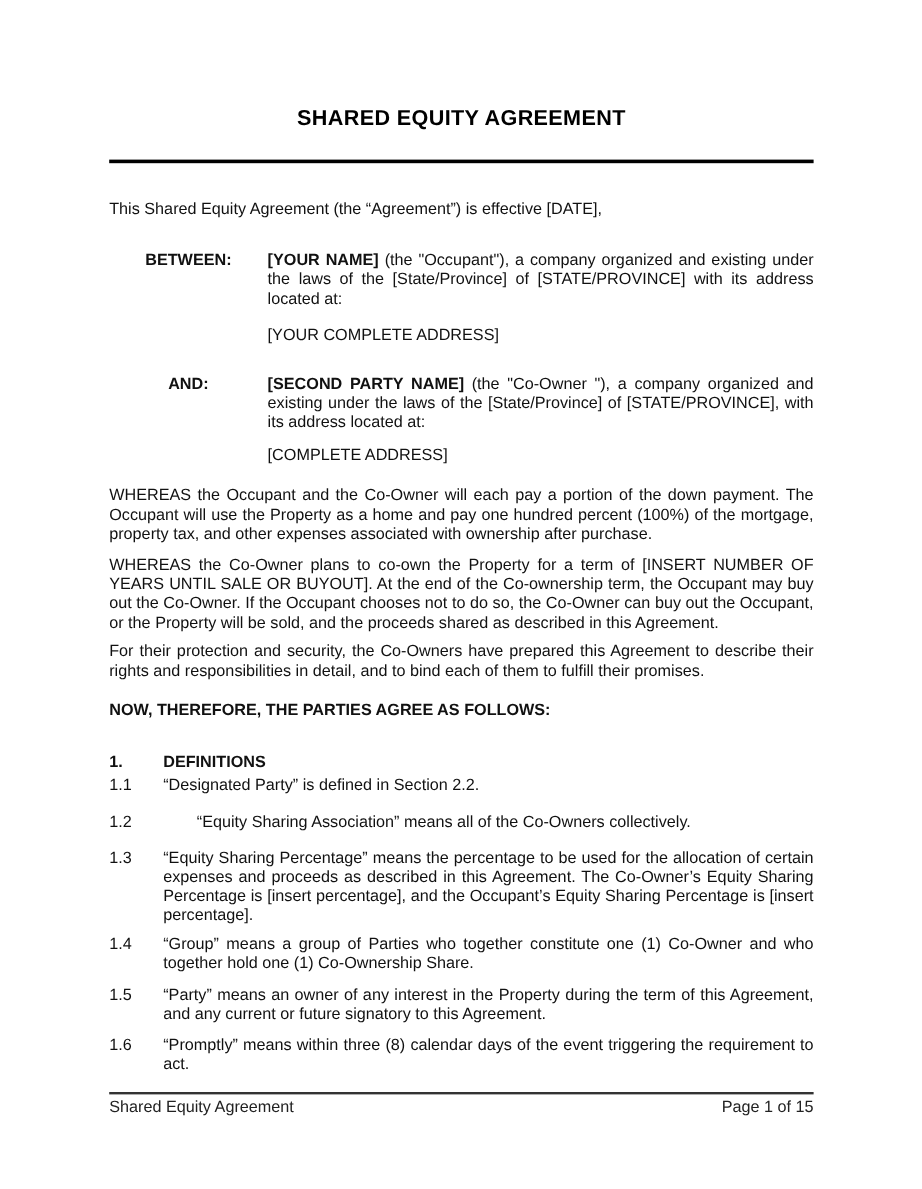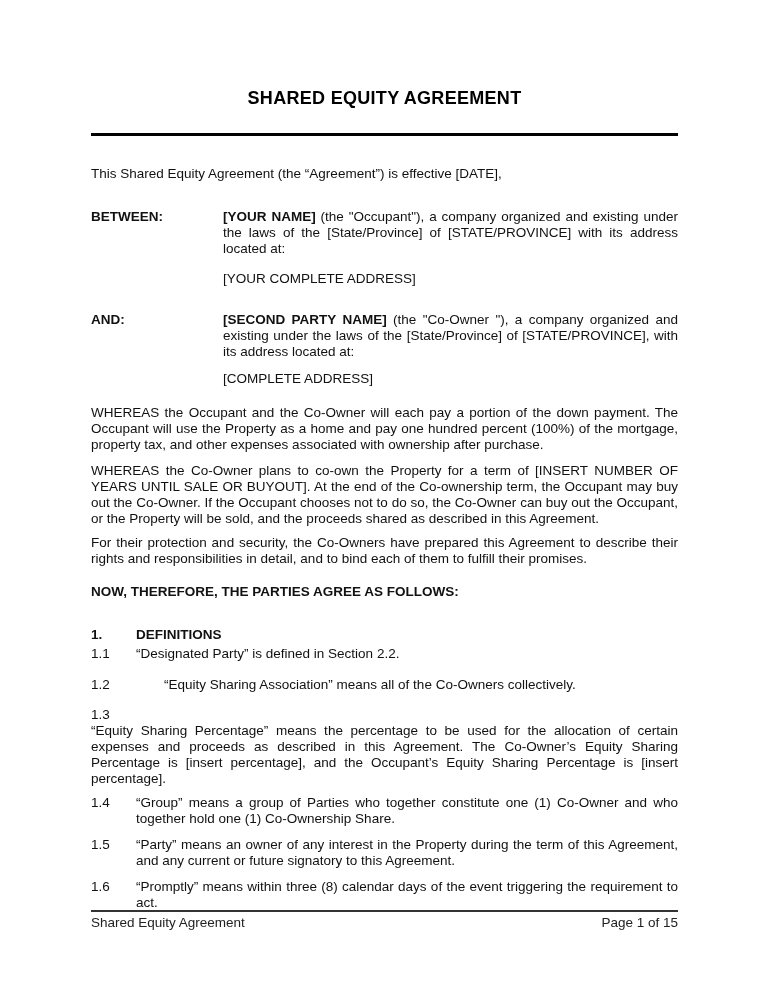--- a/index.html
+++ b/index.html
@@ -19,39 +19,39 @@
     line-height:20px; letter-spacing:0.3px; color:#000;
   }
   .title-rule {
     border:0; height:3px; background:#000;
     margin:25px 0 0 0;
   }
   p { margin:0; }
   .intro { margin-top:30px; }
   .party-row { display:flex; margin-top:27px; }
   .party-row.and { margin-top:25px; }
-  .party-label { width:132px; flex-shrink:0; font-weight:700; }
+  .party-label { width:132px; flex-shrink:0; font-weight:700;text-align:center; }
   .party-col { flex:1; }
   .party-text { text-align:justify; }
   .party-text .b { font-weight:700; }
   .party-address { margin-top:14px; }
   .party-address.a2 { margin-top:11px; }
   .body-par { text-align:justify; }
   .w1 { margin-top:18px; }
   .w2 { margin-top:10px; }
   .w3 { margin-top:8px; }
   .now-clause { margin-top:17px; font-weight:700; }
   .def-row { display:flex; }
   .def-head { margin-top:27px; font-weight:700; }
   .def-num { width:45px; flex-shrink:0; }
   .def-text { flex:1; text-align:justify; }
   .mt3  { margin-top:3px;justify-content:flex-end; }
   .mt8  { margin-top:8px; }
   .mt10 { margin-top:10px; }
-  .mt14 { margin-top:14px;flex-direction:column; }
+  .mt14 { margin-top:14px; }
   .mt15 { margin-top:15px;gap:28px; }
   .footer {
     position:absolute; left:91px; right:90px; top:910px;
     border-top:2px solid #333;
     padding-top:3px;
     display:flex; justify-content:space-between;
     color:#222;
   }
 </style>
 </head>

